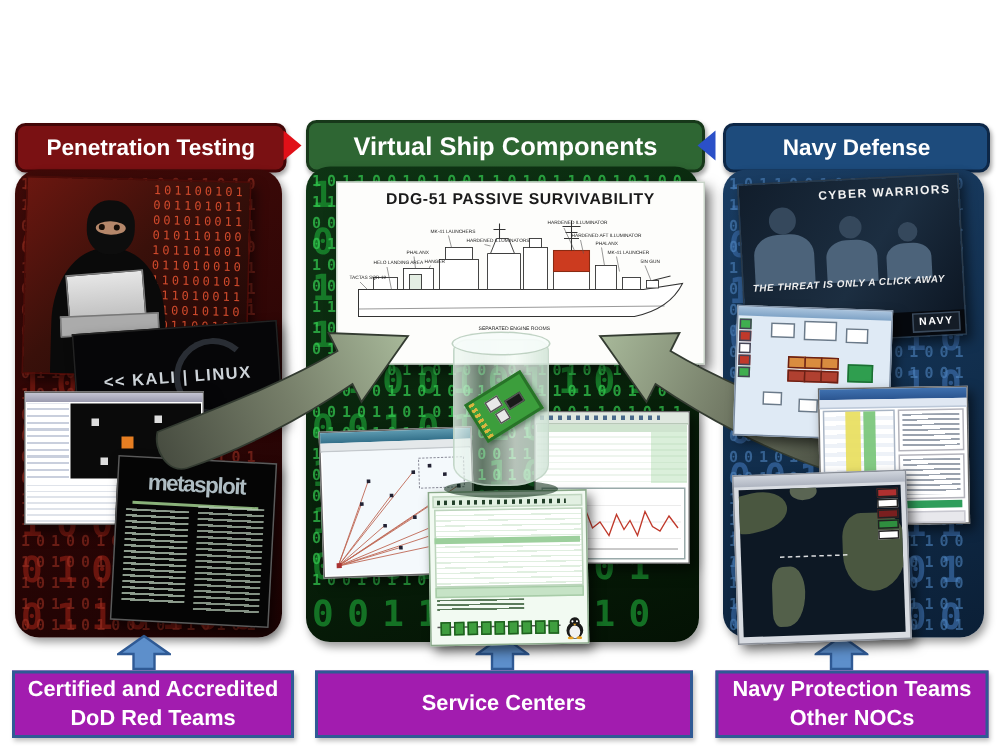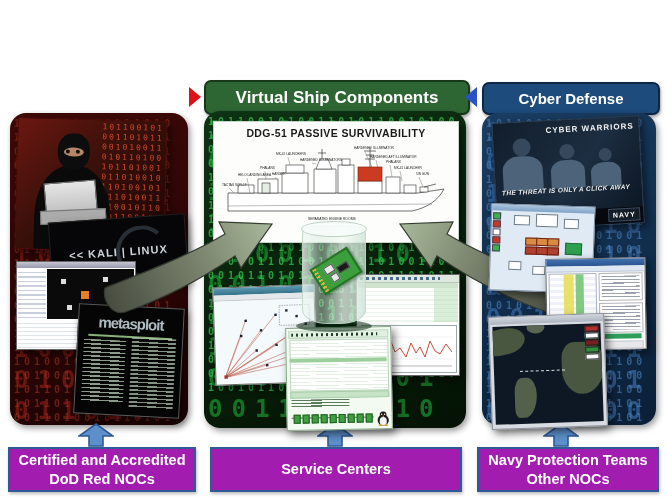--- a/index.html
+++ b/index.html
@@ -62,21 +62,21 @@
            repeating-linear-gradient(180deg,#fff 0 3px,#dfe3ea 3px 4px);}
   #msf{left:76px;top:306px;width:104px;height:108px;transform:rotate(3deg);background:#050505;
        border:1px solid #5a5a5a;z-index:21;}
   .msf-title{color:#aebcc2;font-weight:bold;font-size:15px;letter-spacing:-1px;text-align:center;margin-top:8px;}
   .msf-sub{height:2px;margin:4px 10px 0 10px;background:rgba(170,220,150,.8);}
   .msf-colL{position:absolute;left:6px;top:34px;width:42px;height:62px;
             background:repeating-linear-gradient(180deg,rgba(185,205,185,.75) 0 1.5px,transparent 1.5px 4px);}
   .msf-colR{position:absolute;left:54px;top:30px;width:44px;height:70px;
             background:repeating-linear-gradient(180deg,rgba(185,205,185,.7) 0 1.5px,transparent 1.5px 4px);}
   
-  #ddg{left:213px;top:121px;width:244px;height:120px;background:#fdfdfb;border:1px solid #c9d4c9;z-index:20;}
+  #ddg{left:224px;top:121px;width:244px;height:120px;background:#fdfdfb;border:1px solid #c9d4c9;z-index:20;}
   .ddg-title{text-align:center;font-size:10.5px;font-weight:bold;color:#1a1a1a;letter-spacing:.4px;margin-top:5px;}
   #beaker{left:302px;top:226px;width:64px;height:98px;z-index:30;}
   .bk-body{position:absolute;inset:0;border-radius:10px 10px 26px 26px/8px 8px 14px 14px;border:1px solid rgba(190,210,195,.8);
      background:linear-gradient(90deg,rgba(236,246,240,.8),rgba(210,230,218,.45) 30%,rgba(242,250,245,.75) 65%,rgba(205,226,212,.8));}
   .bk-top{position:absolute;left:-1px;top:-5px;width:64px;height:14px;border-radius:50%;
      background:rgba(246,252,249,.9);border:1px solid rgba(185,205,190,.9);}
   .bk-pcb{position:absolute;left:12px;top:30px;width:40px;height:26px;background:#3c9e3c;border:2px solid #287328;
      transform:rotate(-32deg);box-shadow:1px 2px 3px rgba(0,40,10,.4);}
   .bk-chip{position:absolute;background:#e9e9e9;border:1px solid #555;}
   .bk-gold{position:absolute;left:0;top:0;bottom:0;width:4px;
@@ -157,27 +157,30 @@
       line-height:19px;z-index:10;box-shadow:1px 2px 3px rgba(0,0,0,.25);}
   .uparrow{position:absolute;top:423px;width:36px;height:24px;z-index:9;}
   
   #flow-arrows{position:absolute;left:0;top:0;z-index:50;pointer-events:none;}
 </style>
 </head>
 <body>
 
 <div id="canvas">
 
+  <div class="hdr" id="hdr-left">
+    <span>Penetration Testing</span>
+  </div>
   <div id="tri-red"></div>
   <div class="hdr" id="hdr-center">
     <span>Virtual Ship Components</span>
   </div>
   <div id="tri-blue"></div>
   <div class="hdr" id="hdr-right">
-    <span>Cyber Defense</span>
+    <span>Navy Defense</span>
   </div>
 
   <div class="panel" id="panel-left">
     <div class="mx mx-big">1011001010011010110010100110101101001011010010110100101101001010110100110100101101011001010011010110100101101001011010010110100101011010011010010110101100101001101011010010110100101101001011010010101101001101001011010110010100110101101001011010010110100101101001010110100110100101101011001010011010110100101101001011010010110100101011010011010010110101100101001101011010010110100101101001011010010101101001101001011010110010100110101101001011010010110100101101001010110100110100101101011001</div>
     <div class="mx mx-small">1011001010011010110010100110101101001011010010110100101101001010110100110100101101011001010011010110100101101001011010010110100101011010011010010110101100101001101011010010110100101101001011010010101101001101001011010110010100110101101001011010010110100101101001010110100110100101101011001010011010110100101101001011010010110100101011010011010010110101100101001101011010010110100101101001011010010101101001101001011010110010100110101101001011010010110100101101001010110100110100101101011001</div>
   </div>
   <div class="card" id="hacker">
     <div class="hk-bin">1011001010011010110010100110101101001011010010110100101101001010110100110100101101011001010011010110100101101001011010010110100101011010011010010110101100101001101011010010110100101101001011010010101101001101001011010110010100110101101001011010010110100101101001010110100110100101101011001010011010110100101101001011010010110100101011010011010010110101100101001101011010010110100101101001011010010101101001101001011010110010100110101101001011010010110100101101001010110100110100101101011001</div>
     <div class="hk-body"></div>
     <div class="hk-head"></div>
@@ -483,21 +486,21 @@
   </svg>
   <svg class="uparrow" style="left:317px;" viewBox="0 0 36 24">
     <path d="M18 1 L35 13 L25 13 L25 23 L11 23 L11 13 L1 13 Z" fill="#5d8fcb" stroke="#2f5a95" stroke-width="1.6"></path>
   </svg>
   <svg class="uparrow" style="left:543px;" viewBox="0 0 36 24">
     <path d="M18 1 L35 13 L25 13 L25 23 L11 23 L11 13 L1 13 Z" fill="#5d8fcb" stroke="#2f5a95" stroke-width="1.6"></path>
   </svg>
 
   <div class="flabel" style="left:8px;width:184px;">
     <span>Certified and Accredited</span>
-    <span>DoD Red NOCs</span>
+    <span>DoD Red Teams</span>
   </div>
   <div class="flabel" style="left:210px;width:248px;">
     <span>Service Centers</span>
   </div>
   <div class="flabel" style="left:477px;width:178px;">
     <span>Navy Protection Teams</span>
     <span>Other NOCs</span>
   </div>
 
 </div>

